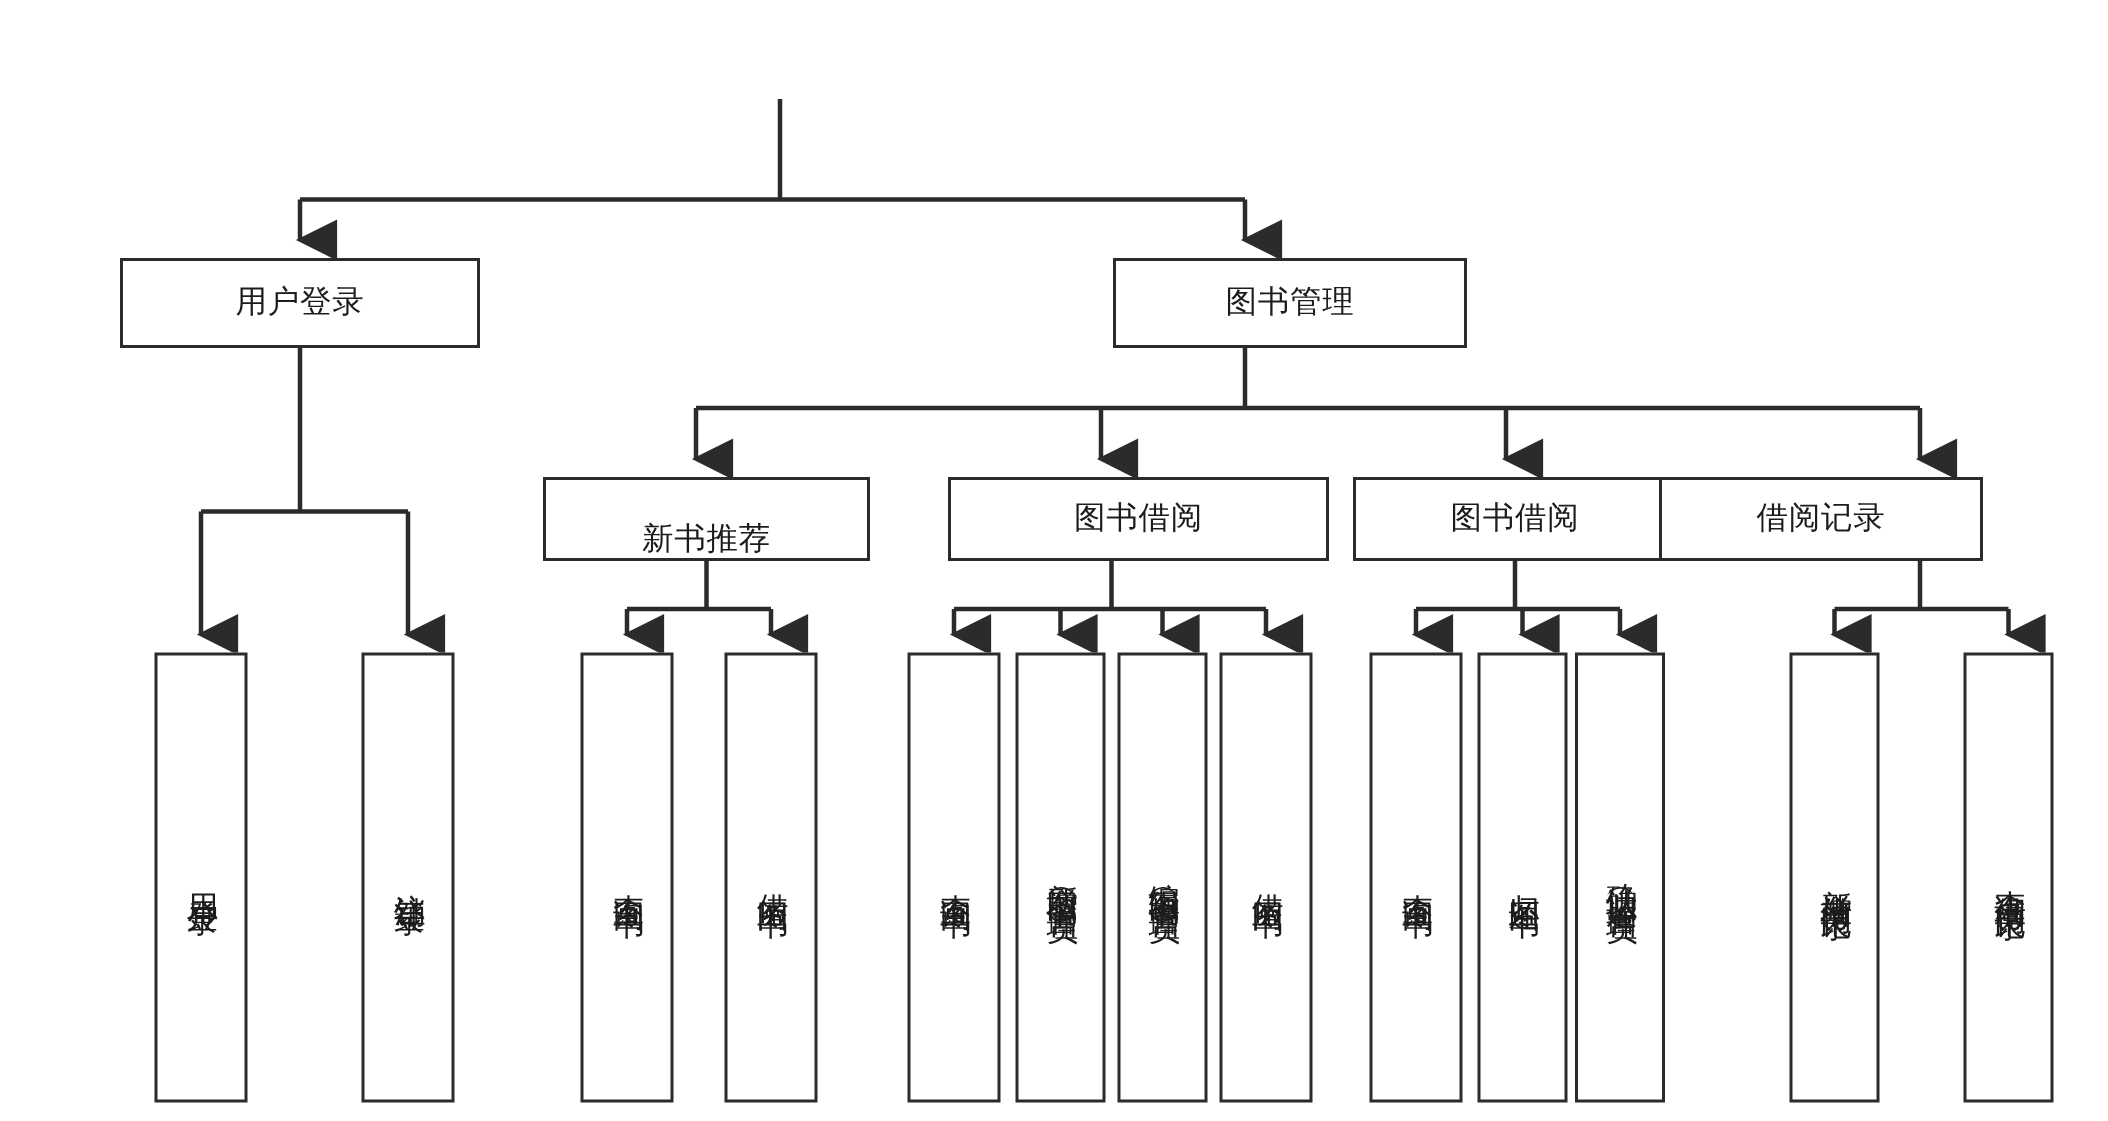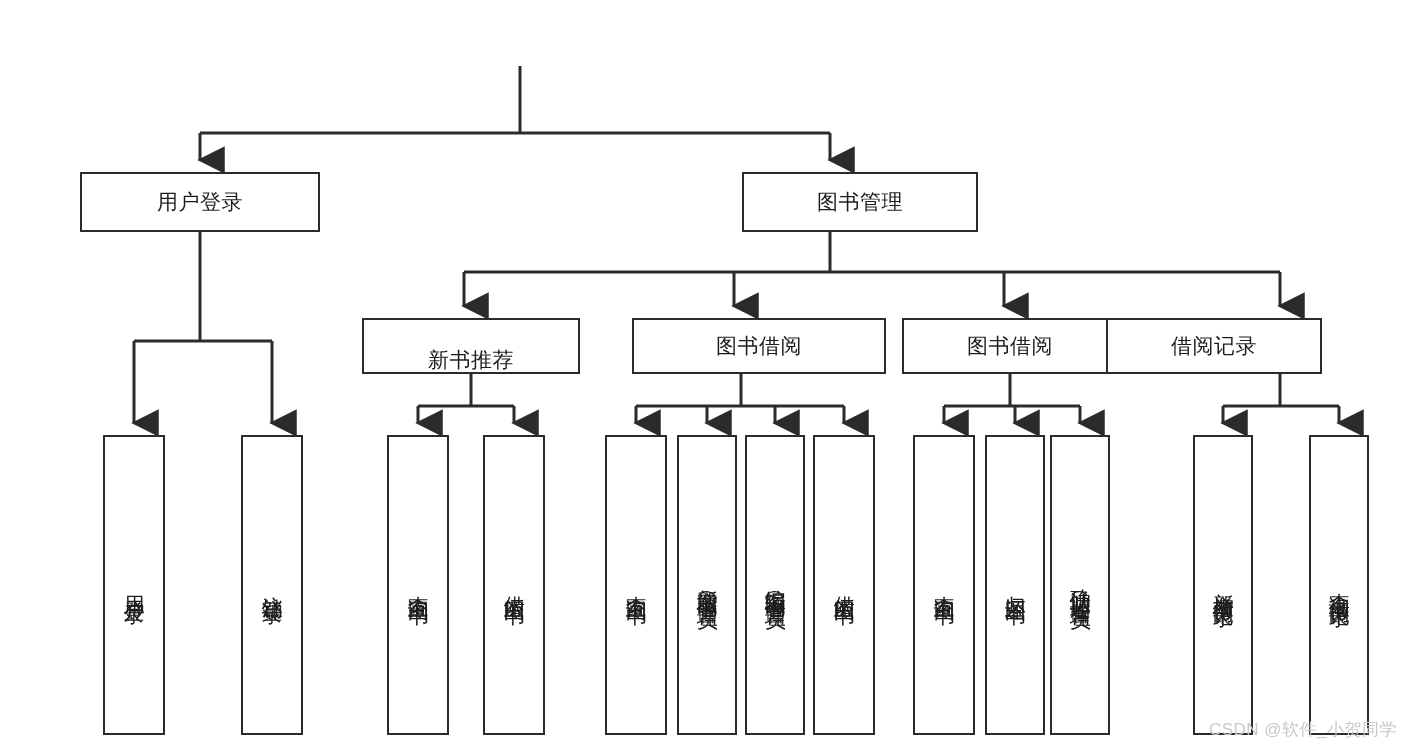--- a/index.html
+++ b/index.html
@@ -183,15 +183,14 @@
     <span class="label">确认归还（管理员）</span>
   </div>
 
   <div class="node vert" style="left:1193px; top:435px; width:60px; height:300px;">
     <span class="label">新增借阅记录</span>
   </div>
   <div class="node vert" style="left:1309px; top:435px; width:60px; height:300px;">
     <span class="label">查询借阅记录</span>
   </div>
 
-  <div class="watermark">CSDN @软件_小贺同学</div>
 
 </div>
 
 </body></html>

